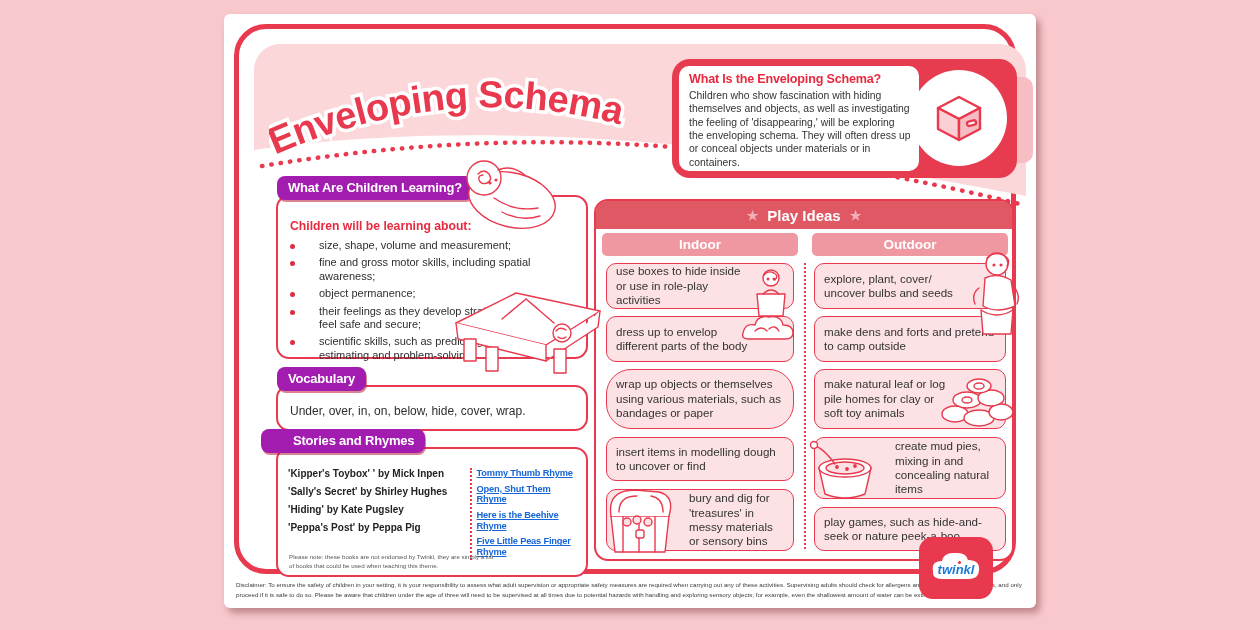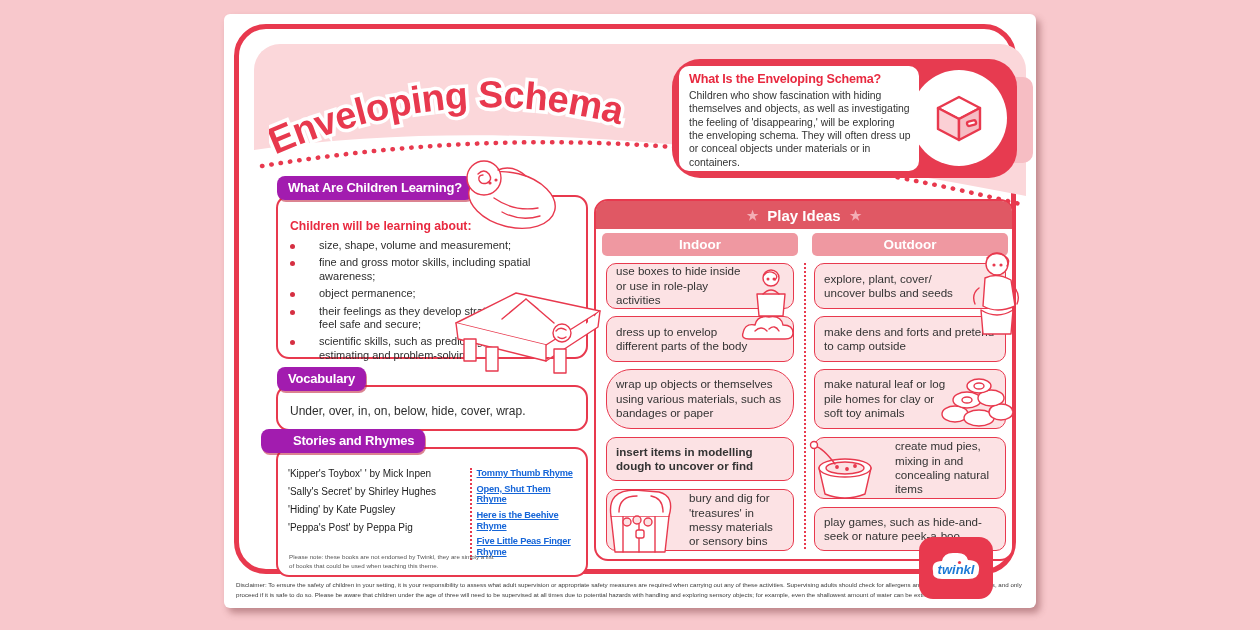--- a/index.html
+++ b/index.html
@@ -11,21 +11,21 @@
 
   .frame { position:absolute; left:10px; top:10px; width:782px; height:550px;
            background:#fff; border:5px solid #e8394e; border-radius:32px; }
 
   .header-svg { position:absolute; left:15px; top:15px; width:772px; height:172px;
                 border-radius:26px 26px 0 0; overflow:hidden; }
   .title-svg { position:absolute; left:30px; top:36px; width:405px; height:118px; z-index:3; }
 
   
   .whatis { position:absolute; left:433px; top:30px; width:345px; height:119px;
-            background:#e73b50; border-radius:28px; z-index:5; }
+            background:#e73b50; border-radius:18px; z-index:5; }
   .whatis-flap { position:absolute; left:764px; top:48px; width:30px; height:86px;
                  background:#f6bdc3; border-radius:10px; z-index:4; }
   .whatis-inner { position:absolute; left:7px; top:7px; width:240px; height:105px;
                   background:#fff; border-radius:10px; padding:6px 8px 4px 10px; }
   .whatis-inner h2 { font-size:12.6px; color:#e8293f; margin-bottom:3px; letter-spacing:-.2px; }
   .whatis-inner p { font-size:10.4px; line-height:1.28; color:#333; }
   .whatis-circle { position:absolute; right:10px; top:11px; width:96px; height:96px;
                    background:#fff; border-radius:50%; display:flex; align-items:center; justify-content:center; }
 
   
@@ -39,21 +39,21 @@
   .bullet-row { display:flex; gap:24px; margin-bottom:4px; }
   .bullet-dot { width:5px; height:5px; border-radius:50%; background:#d52f42; flex:0 0 5px; margin-top:5px; }
   .bullet-text { font-size:11px; line-height:1.22; color:#2e2e2e; }
 
   .vocab-box { left:37px; top:356px; width:312px; height:46px; padding:17px 10px 0 12px; }
   .vocab-words { font-size:12px; color:#2e2e2e; }
 
   .stories-box { left:37px; top:418px; width:312px; height:130px; padding:19px 6px 4px 10px; }
   .stories-cols { display:flex; height:92px; }
   .books-col { width:184px; }
-  .book-line { font-size:10px; font-weight:normal; color:#222; margin-bottom:7px; white-space:nowrap; }
+  .book-line { font-size:10px; font-weight:bold; color:#222; margin-bottom:7px; white-space:nowrap; }
   .stories-div { border-left:2px dotted #e8394e; margin:0 5px 0 2px; }
   .links-col { width:106px; }
   .rhyme-link { display:block; font-size:9.3px; font-weight:bold; color:#1565d8;
                 text-decoration:underline; line-height:1.15; margin-bottom:5px; letter-spacing:-.2px; }
   .stories-note { position:absolute; left:11px; bottom:5px; width:210px; font-size:6.2px;
                   line-height:1.35; color:#555; }
 
   
   .illus { position:absolute; z-index:7; pointer-events:none; }
   .sketch { stroke:#e8394e; fill:none; stroke-width:1.4; stroke-linecap:round; stroke-linejoin:round; }
@@ -226,21 +226,21 @@
         <svg class="illus" style="right:-4px; top:-10px; width:58px; height:34px;" viewBox="0 0 58 34">
           <g class="sketch">
             <path d="M4 26 q2 -10 12 -8 q2 -10 14 -8 q12 -2 14 8 q10 0 10 8 q0 6 -8 6 l-36 0 q-8 0 -6 -6 Z" fill="#ffffff"></path>
             <path d="M16 24 q6 -6 12 0 M30 22 q6 -5 10 2"></path>
           </g>
         </svg>
       </div>
       <div class="card in-col" style="top:168px; height:60px;border-radius:25px;">
         <span>wrap up objects or themselves using various materials, such as bandages or paper</span>
       </div>
-      <div class="card in-col" style="top:236px; height:44px;font-weight:bold;">
+      <div class="card in-col" style="top:236px; height:44px;">
         <span>insert items in modelling dough to uncover or find</span>
       </div>
       <div class="card in-col" style="top:288px; height:62px; padding-left:82px;">
         <span>bury and dig for 'treasures' in messy materials or sensory bins</span>
         <svg class="illus" style="left:-14px; top:-8px; width:94px; height:76px;" viewBox="0 0 94 76">
           <g class="sketch">
             <path d="M18 34 L76 34 L72 70 L22 70 Z" fill="#ffffff"></path>
             <path d="M30 34 V70 M46 34 V70 M62 34 V70"></path>
             <path d="M18 34 Q14 8 42 8 L66 10 Q82 14 76 34" fill="#ffffff"></path>
             <path d="M26 30 Q26 14 44 14 M58 14 Q70 16 70 30"></path>

